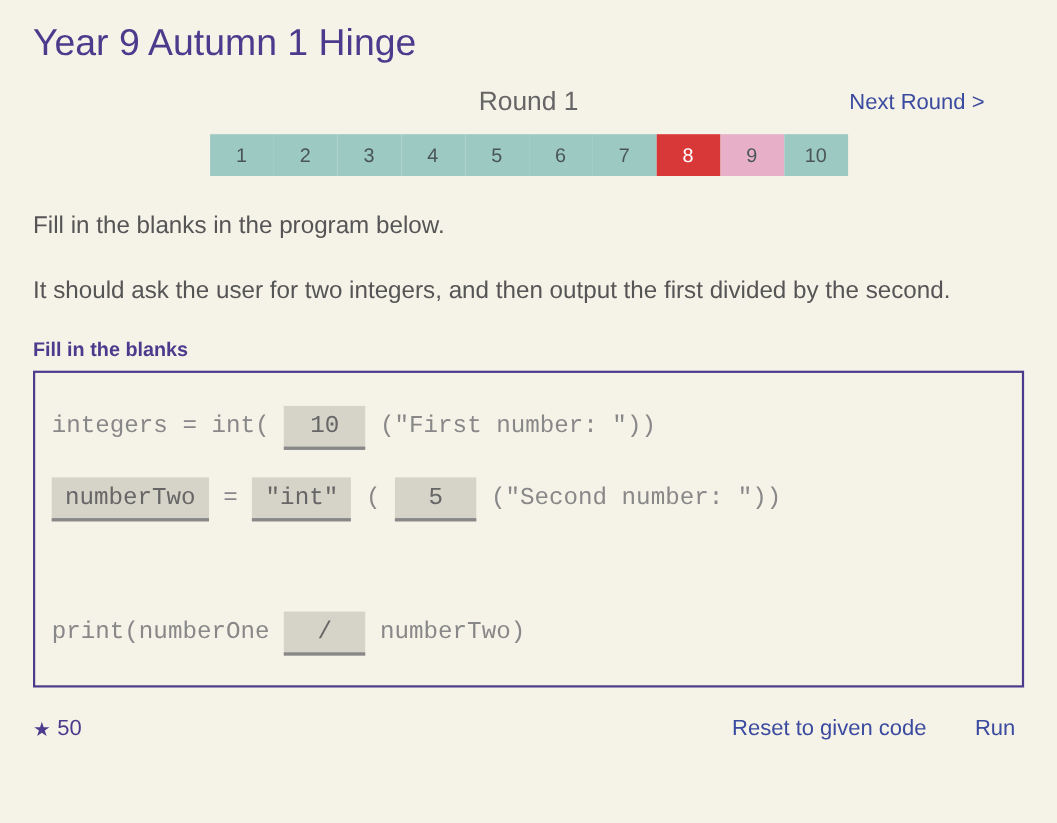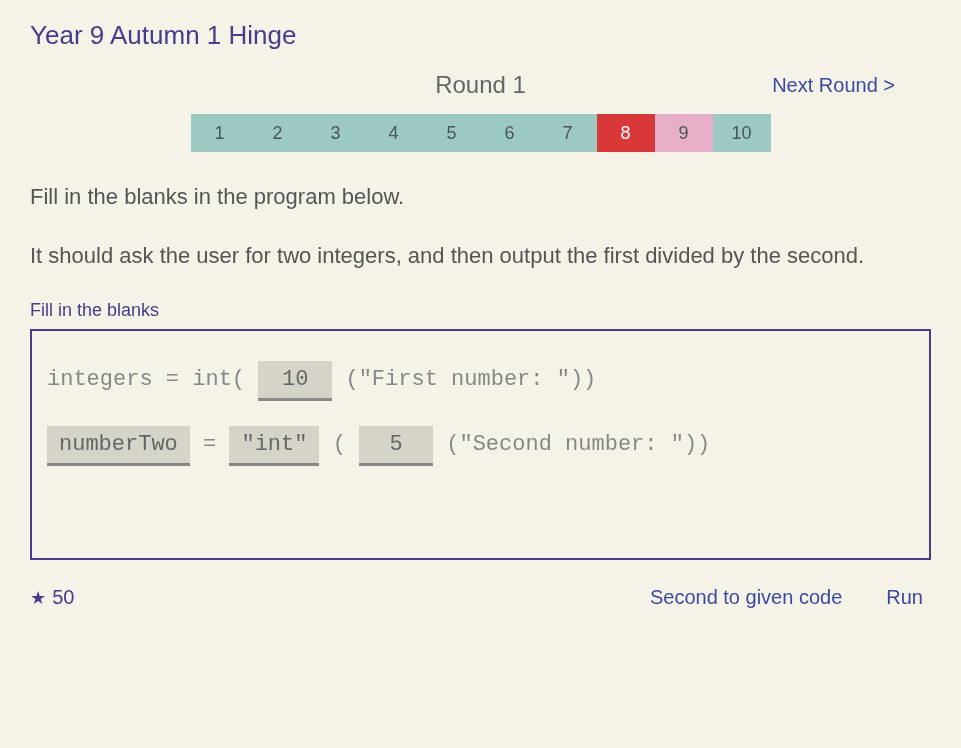--- a/index.html
+++ b/index.html
@@ -6,21 +6,21 @@
       margin: 0;
       padding: 20px 30px;
       font-family: Arial, Helvetica, sans-serif;
       background: #f5f2e8;
       color: #555;
       width: 961px;
       box-sizing: border-box;
     }
     .page-title {
       color: #4a3b8c;
-      font-size: 26px;
+      font-size: 34px;
       font-weight: 500;
       margin-bottom: 20px;
     }
     .round-header {
       display: flex;
       align-items: center;
       justify-content: center;
       position: relative;
       margin-bottom: 15px;
     }
@@ -57,20 +57,21 @@
     .instructions {
       font-size: 22px;
       color: #555;
       line-height: 1.4;
       margin-bottom: 28px;
     }
     .section-label {
       color: #4a3b8c;
       font-size: 18px;
       margin-bottom: 8px;
+      font-weight: bold;
     }
     .code-box {
       border: 2px solid #4a3b8c;
       padding: 20px 15px;
       font-family: 'Courier New', monospace;
       font-size: 22px;
       color: #888;
       line-height: 2.6;
     }
     .code-line {
@@ -148,22 +149,27 @@
   </div>
   <div class="code-line">
     <span class="blank">numberTwo</span>
     <span> = </span>
     <span class="blank">"int"</span>
     <span>(</span>
     <span class="blank">5</span>
     <span>("Second number: "))</span>
   </div>
   <div class="gap"></div>
+  <div class="code-line">
+    <span>print(numberOne </span>
+    <span class="blank">/</span>
+    <span> numberTwo)</span>
+  </div>
 </div>
 
 <div class="footer">
   <div class="points">
     <span class="star">★</span>
     <span>50</span>
   </div>
-  <div class="btn">Second to given code</div>
+  <div class="btn">Reset to given code</div>
   <div class="btn">Run</div>
 </div>
 
 </body></html>

